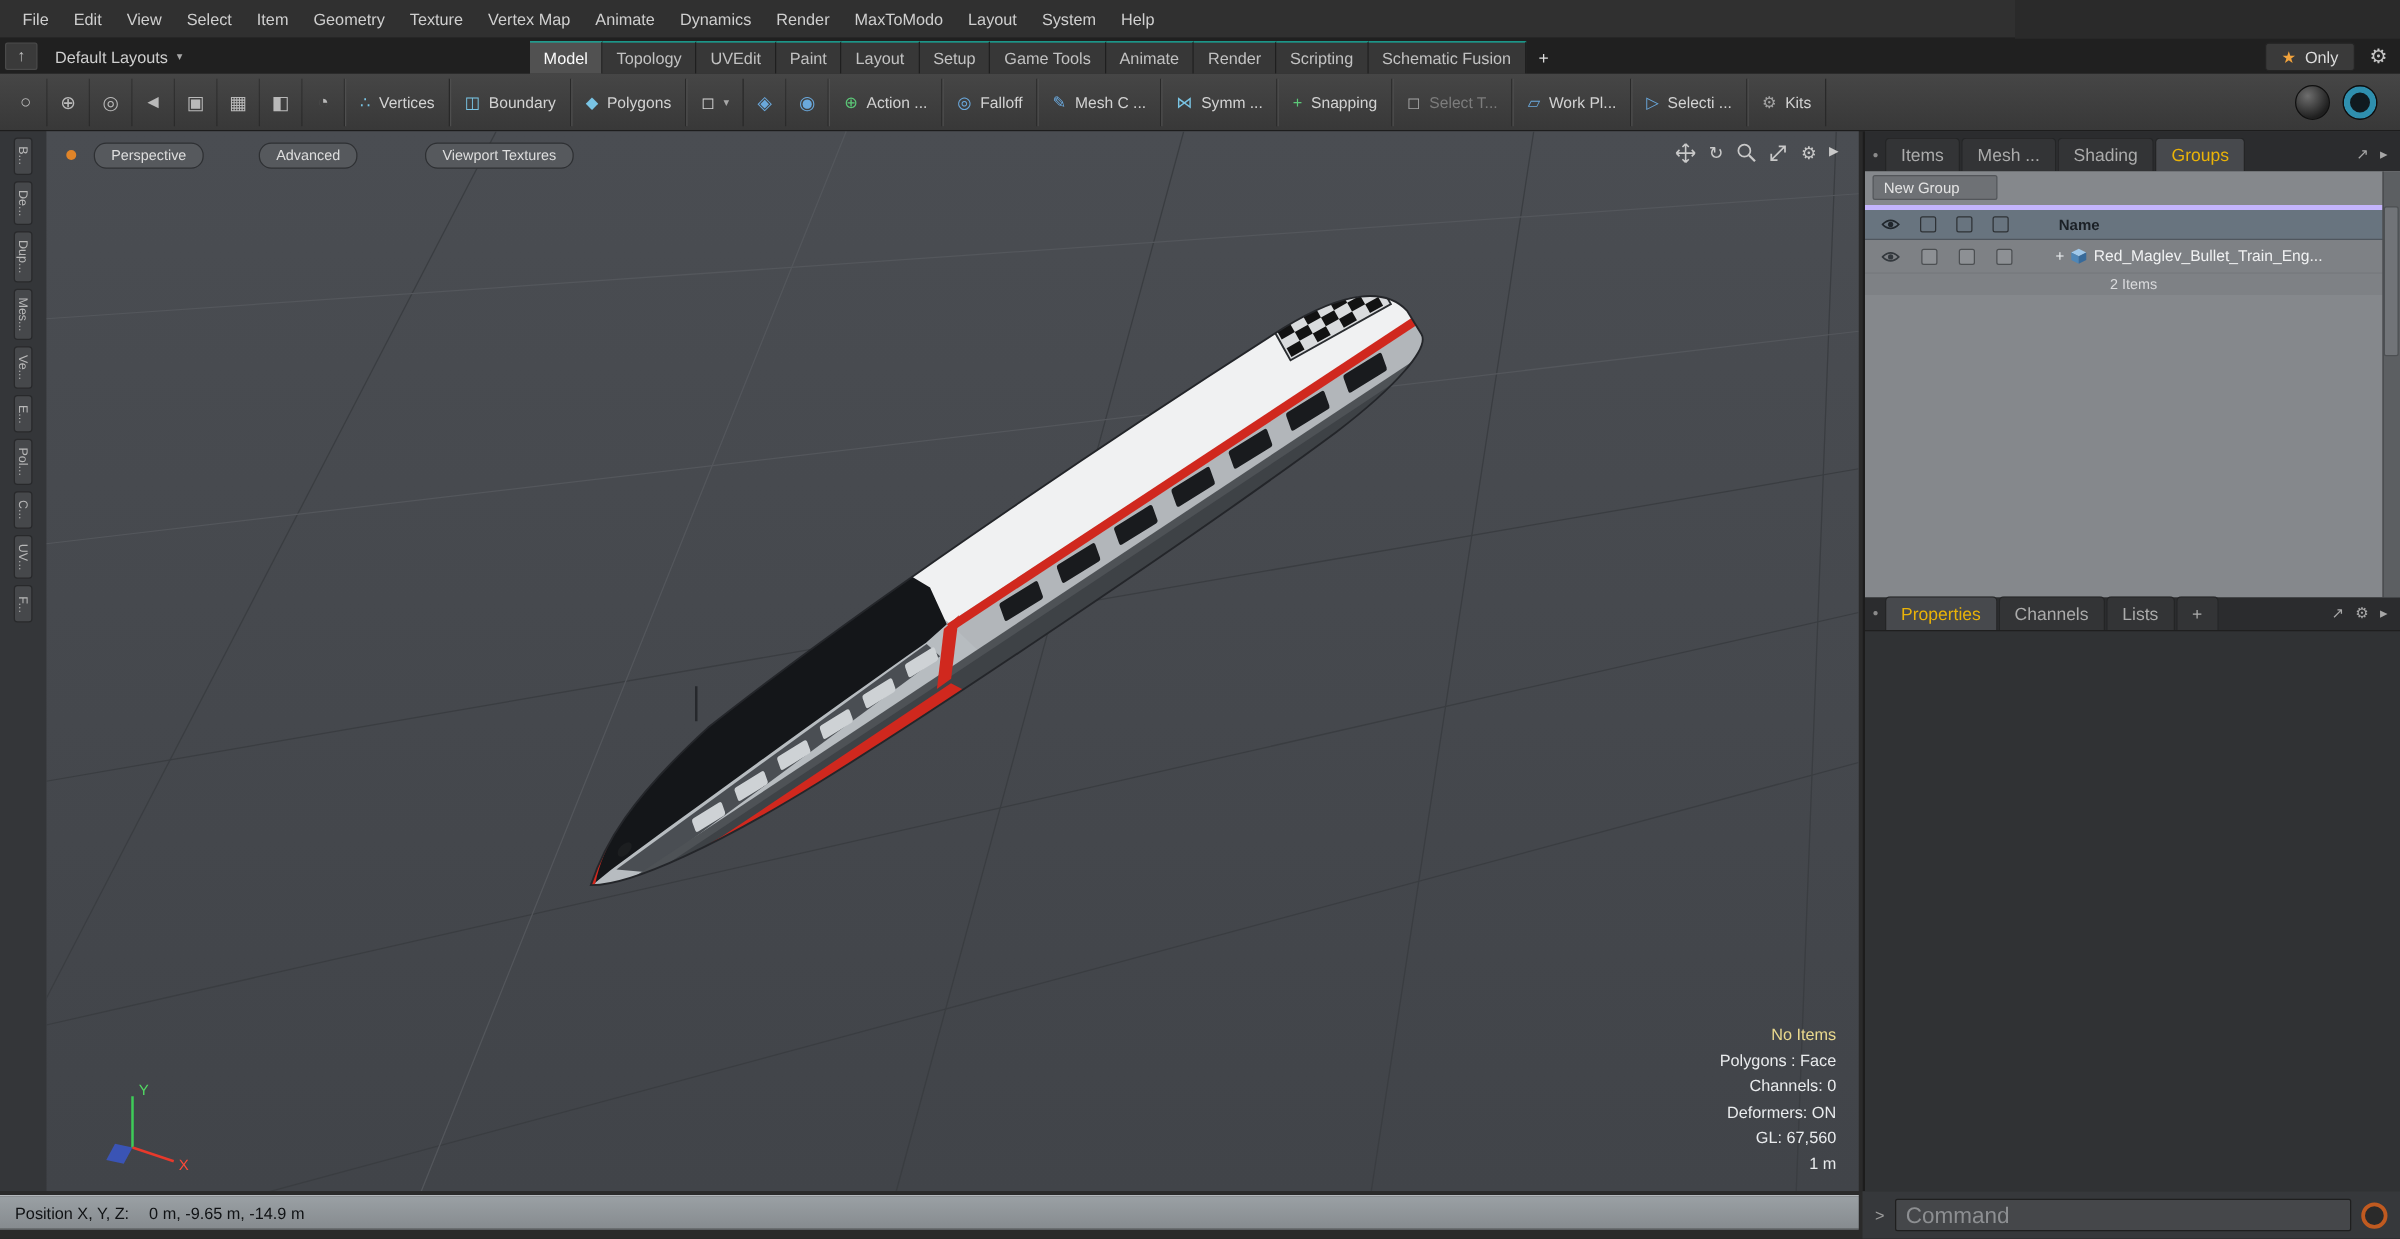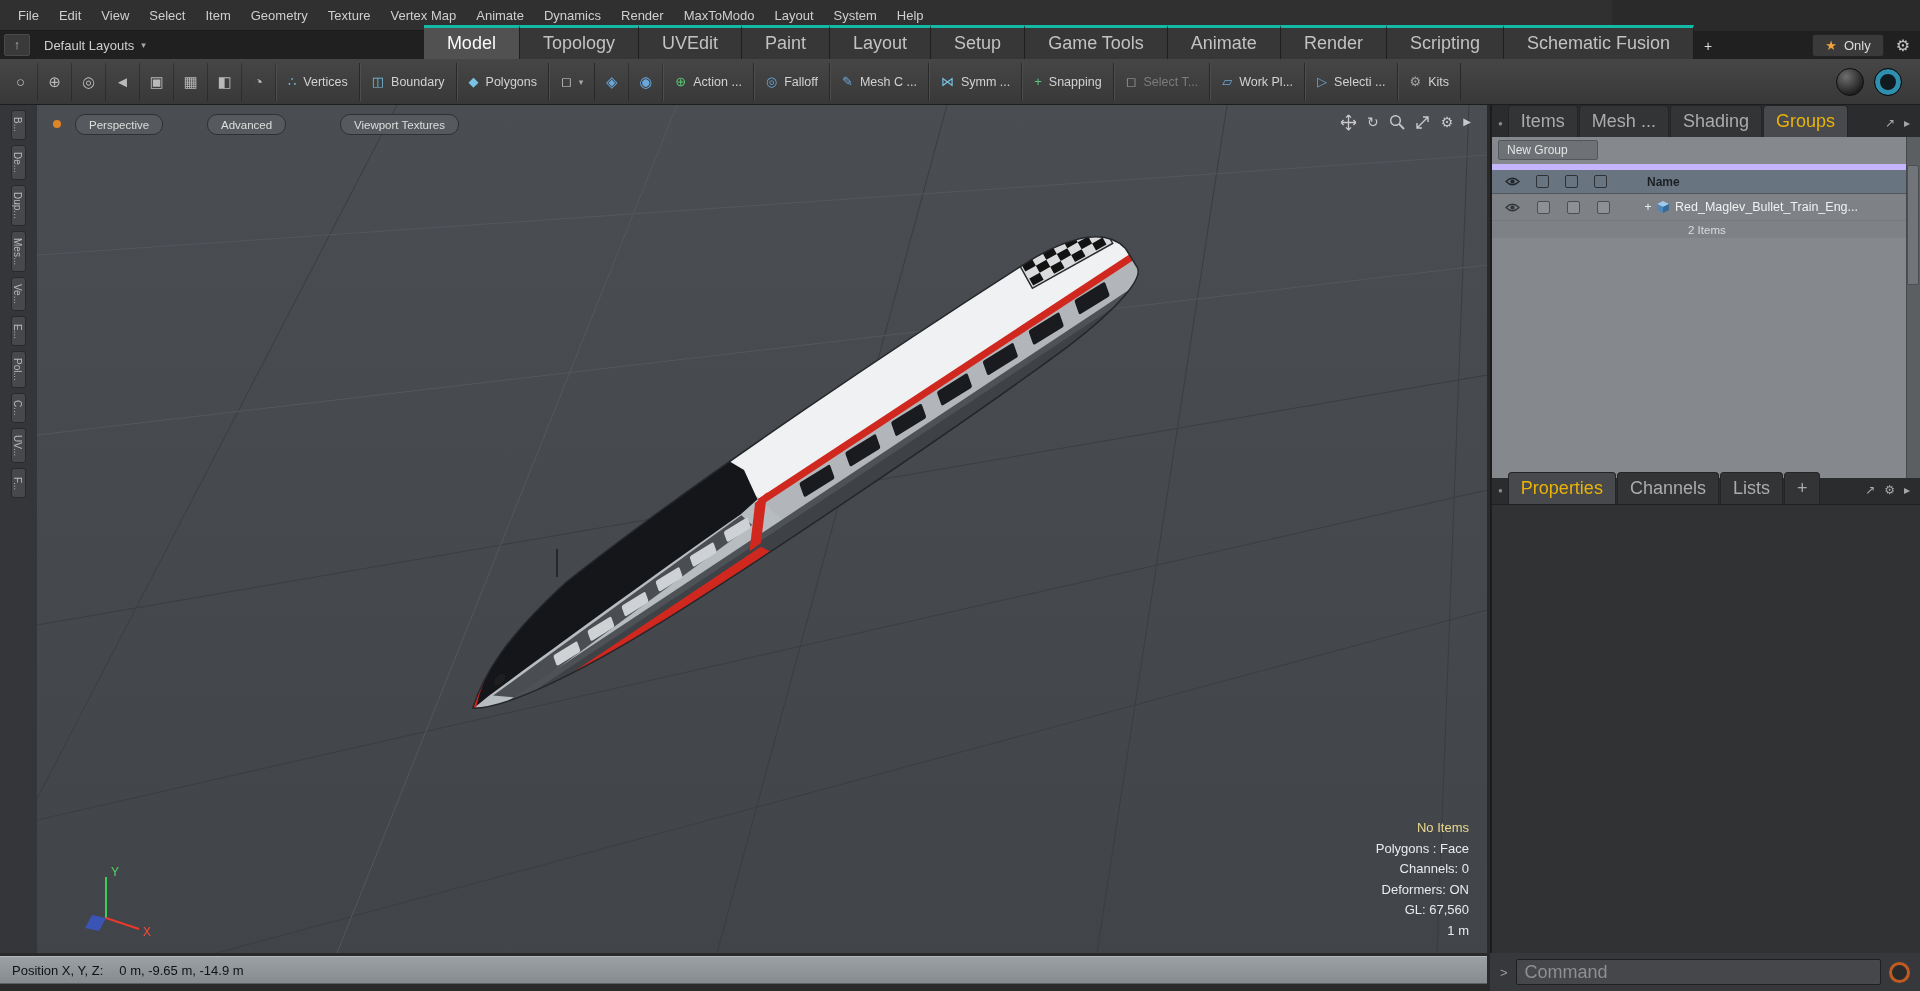--- a/index.html
+++ b/index.html
@@ -13,22 +13,22 @@
 
   
   #layoutbar{position:absolute;left:0;top:31px;width:1920px;height:28px;background:#202020;
              display:flex;align-items:stretch;box-sizing:border-box}
   .lb-up{width:26px;height:22px;margin:3px 4px;background:#3a3a3a;border:1px solid #4a4a4a;border-radius:2px;
          color:#bbb;text-align:center;line-height:20px;font-size:13px;box-sizing:border-box}
   .lb-layouts{display:flex;align-items:center;gap:7px;padding:4px 10px;color:#cfcfcf;font-size:13px}
   .caret{font-size:9px;color:#a8a8a8}
   .lb-spacer{width:268px}
   .lb-tabs{display:flex;align-items:flex-end}
-  .lb-tab{padding:5px 23px;font-size:18px;color:#c2c2c2;background:#373737;border-right:1px solid #1f1f1f;
-          border-top:3px solid #14b8a6;white-space:nowrap}
+  .lb-tab{padding:5px 11px;font-size:13px;color:#c2c2c2;background:#373737;border-right:1px solid #1f1f1f;
+          border-top:1px solid #14b8a6;white-space:nowrap}
   .lb-tab.active{background:#515151;color:#fafafa}
   .lb-plus{padding:5px 10px;color:#ddd;font-size:14px}
   .lb-right{margin-left:auto;display:flex;align-items:center;gap:12px;padding-right:10px}
   .only-btn{display:flex;align-items:center;gap:7px;background:#3a3a3a;border:1px solid #242424;border-radius:3px;
             padding:3px 12px;font-size:13px;color:#dcdcdc}
   .only-star{color:#f2a33c;font-size:13px}
   .lb-gear{font-size:16px;color:#c5c5c5}
 
   
   #toolbar{position:absolute;left:0;top:59px;width:1920px;height:46px;background:linear-gradient(#464646,#383838);
@@ -62,30 +62,30 @@
   .vp-icons span{font-size:14px;line-height:18px}
   .vp-stats{position:absolute;right:18px;bottom:12px;text-align:right;font-size:13px;line-height:20.5px;color:#e9ebed}
   .vp-stats .warn{color:#ead98e}
 
   
   #right-panel{position:absolute;left:1490px;top:105px;width:430px;height:848px;background:#36383b;
                border-left:2px solid #1c1c1c;box-sizing:border-box}
   .rp-tabs{position:absolute;left:0;top:0;right:0;height:32px;background:#2b2c2e;display:flex;align-items:flex-end;
            padding:0 4px;gap:1px;box-sizing:border-box}
   .rp-dot{color:#8a8a8a;font-size:8px;margin:0 4px 9px 2px}
-  .rp-tab{padding:5px 12px;font-size:18px;color:#ababab;background:#333436;border:1px solid #242526;border-bottom:none;
+  .rp-tab{padding:5px 12px;font-size:14px;color:#ababab;background:#333436;border:1px solid #242526;border-bottom:none;
           border-radius:4px 4px 0 0;white-space:nowrap}
   .rp-tab.active{background:#47494d;color:#eab308}
   .rp-tabicons{margin-left:auto;display:flex;gap:9px;color:#a8a8a8;padding:0 6px 7px 0;font-size:12px}
 
   .rp-list{position:absolute;left:0;top:32px;right:0;height:341px;background:#85888c;overflow:hidden}
   .ng-row{height:27px;padding:3px 0 0 6px;box-sizing:border-box}
   .ng-btn{width:100px;height:20px;background:#6e7175;border:1px solid #53565a;border-radius:2px;color:#e4e4e4;
           font-size:12px;padding:0 8px;display:flex;align-items:center;box-sizing:border-box}
-  .list-header{height:23px;background:#68747f;border-top:6px solid #c4b5fd;border-bottom:1px solid #4f565e;
+  .list-header{height:23px;background:#68747f;border-top:4px solid #c4b5fd;border-bottom:1px solid #4f565e;
                display:flex;align-items:center;color:#14181c;font-size:12px}
   .lh-name{margin-left:40px;font-weight:bold;color:#1b2026}
   .hicon{width:11px;height:11px;border:1px solid #2e3236;border-radius:2px;margin-left:16px}
   .list-row{height:26px;background:#7e8185;border-bottom:1px solid #75787c;display:flex;align-items:center;
             font-size:12.5px;color:#f0f1f2}
   .cb{width:11px;height:11px;border:1px solid #4c4f52;background:#8d9094;border-radius:2px}
   .expander{color:#eceff1;font-size:12px;width:12px;text-align:center}
   .list-subrow{height:17px;background:#7e8185;font-size:11.5px;color:#dadbdd;padding-left:196px;display:flex;align-items:center}
   .rp-scroll{position:absolute;right:0;top:0;width:13px;height:100%;background:#5c5f62;border-left:1px solid #46484b}
   .rp-thumb{position:absolute;right:1px;top:28px;width:10px;height:118px;background:#717478;border:1px solid #4d5053;border-radius:2px}

